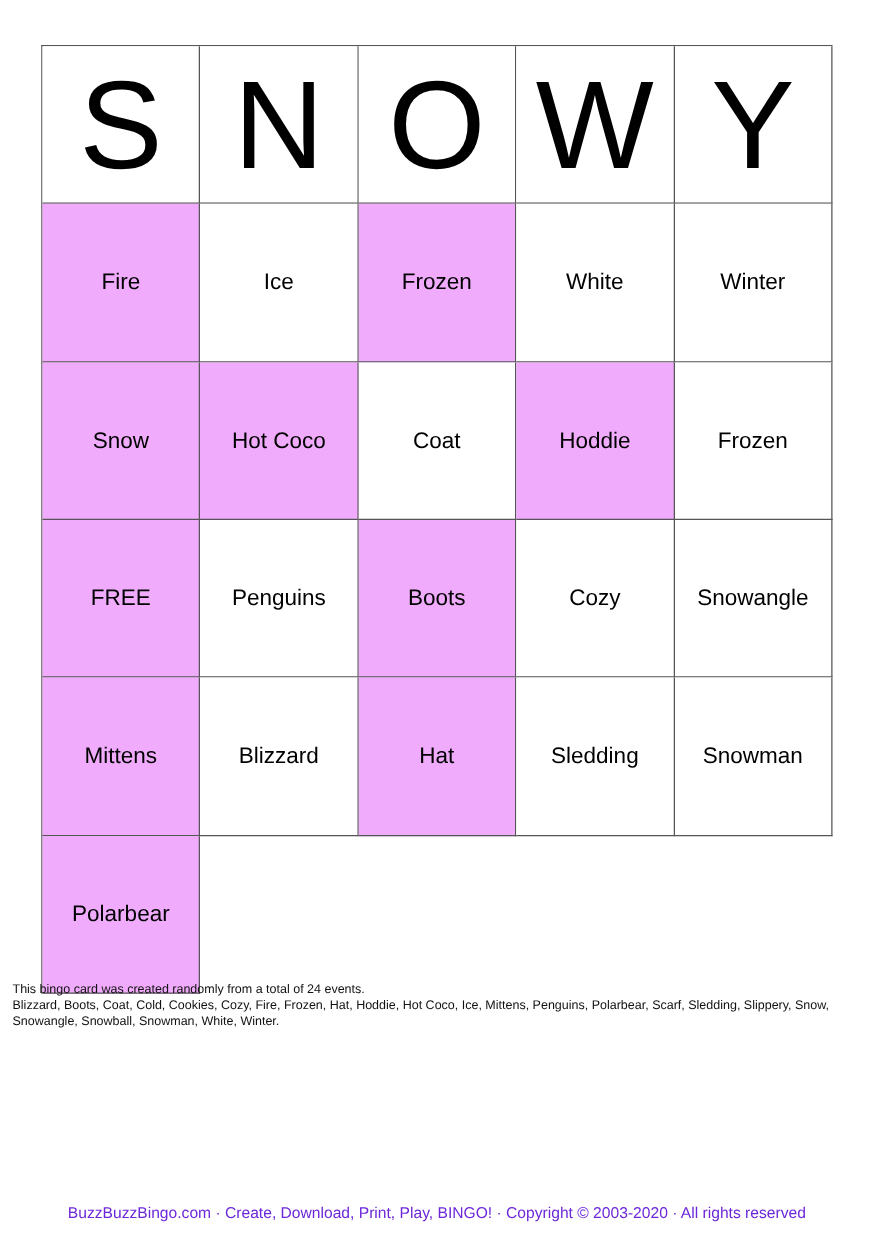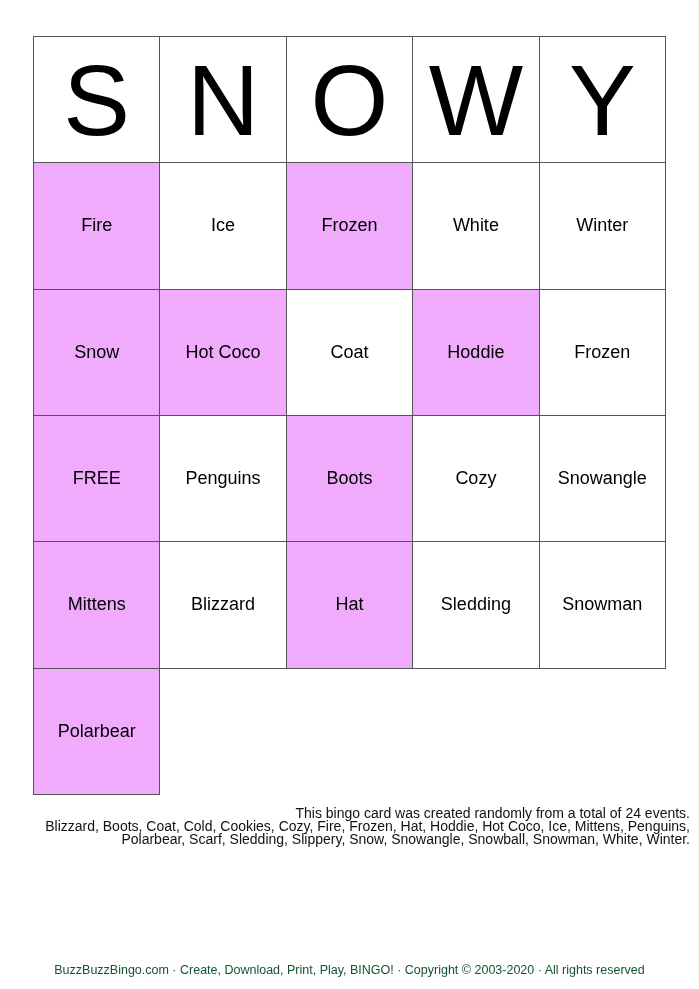--- a/index.html
+++ b/index.html
@@ -9,22 +9,22 @@
     display: grid; grid-template-columns: repeat(5, 1fr); grid-template-rows: repeat(6, 1fr);
     border-top: 1px solid #555; border-left: 1px solid #555; box-sizing: border-box;
   }
   .cell {
     border-right: 1px solid #555; border-bottom: 1px solid #555; box-sizing: border-box;
     display: flex; align-items: center; justify-content: center; text-align: center;
     font-size: 18px; background: #ffffff;
   }
   .cell.shaded { background: #f0abfc; }
   .cell.header { font-size: 100px; line-height: 1; }
-  .info { position: absolute; left: 10px; top: 807px; width: 680px; font-size: 14px; line-height: 13px; color: #111; text-align: right; }
-  .footer { position: absolute; left: 0; top: 963px; width: 699px; text-align: center; font-size: 12.5px; color: #14532d; }
+  .info { position: absolute; left: 10px; top: 785px; width: 680px; font-size: 10px; line-height: 13px; color: #111; }
+  .footer { position: absolute; left: 0; top: 963px; width: 699px; text-align: center; font-size: 12.5px; color: #6d28d9; }
 </style>
 </head>
 <body>
 
 <div class="card">
   <div class="cell header">S</div>
   <div class="cell header">N</div>
   <div class="cell header">O</div>
   <div class="cell header">W</div>
   <div class="cell header">Y</div>

